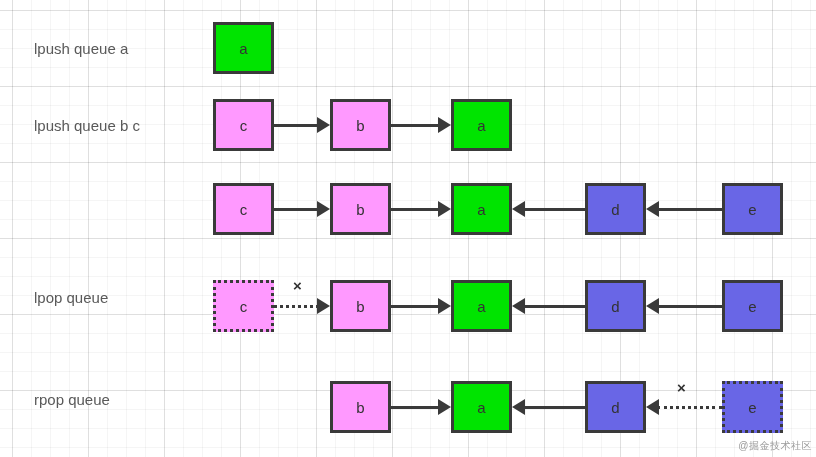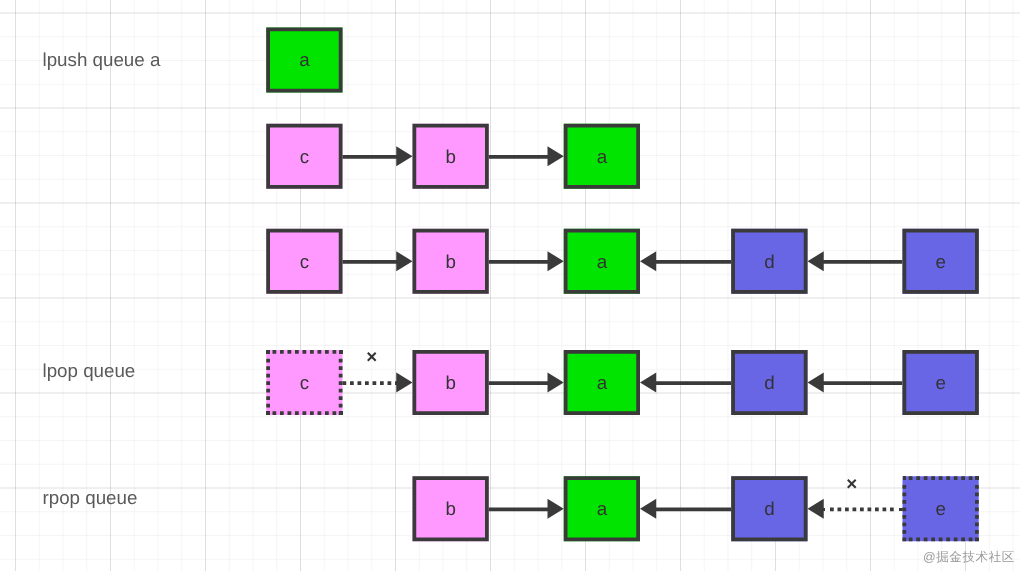--- a/index.html
+++ b/index.html
@@ -58,20 +58,21 @@
 </head>
 <body>
 
 <div class="canvas">
 
   <div class="label" style="top:48px">lpush queue a</div>
   <div class="node green" style="left:213px;top:22px">
     <span>a</span>
   </div>
 
+  <div class="label" style="top:125px">lpush queue b c</div>
   <div class="node pink" style="left:213px;top:99px">
     <span>c</span>
   </div>
   <div class="arrow right" style="left:274px;top:117px;width:56px">
     <i class="shaft"></i>
       <i class="head"></i>
   </div>
   <div class="node pink" style="left:330px;top:99px">
     <span>b</span>
   </div>

